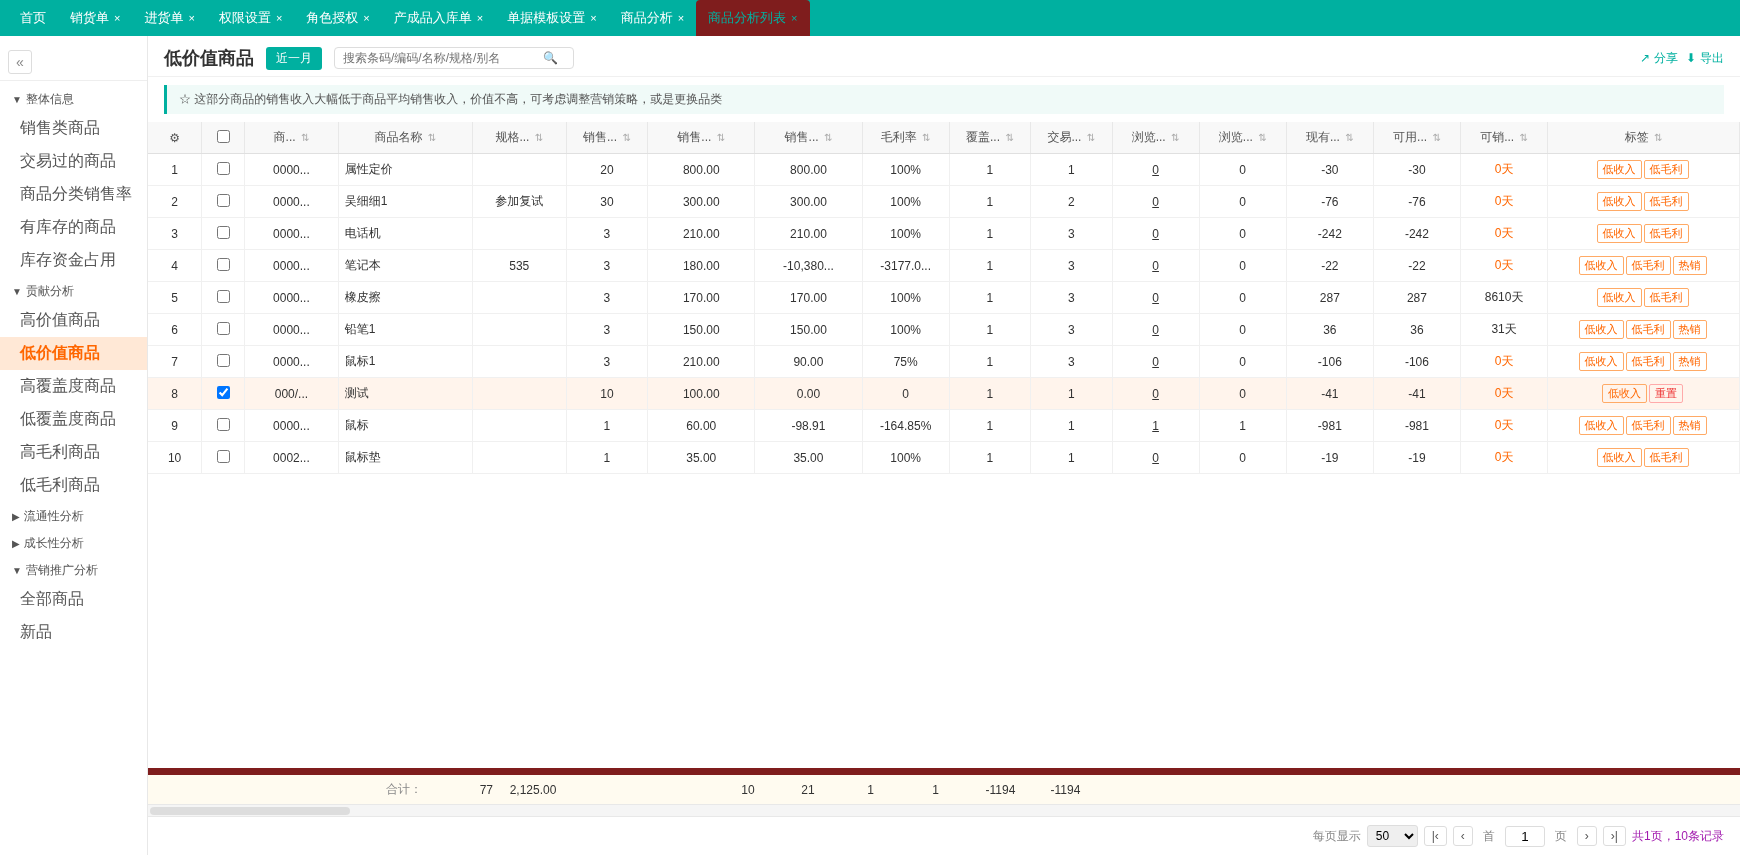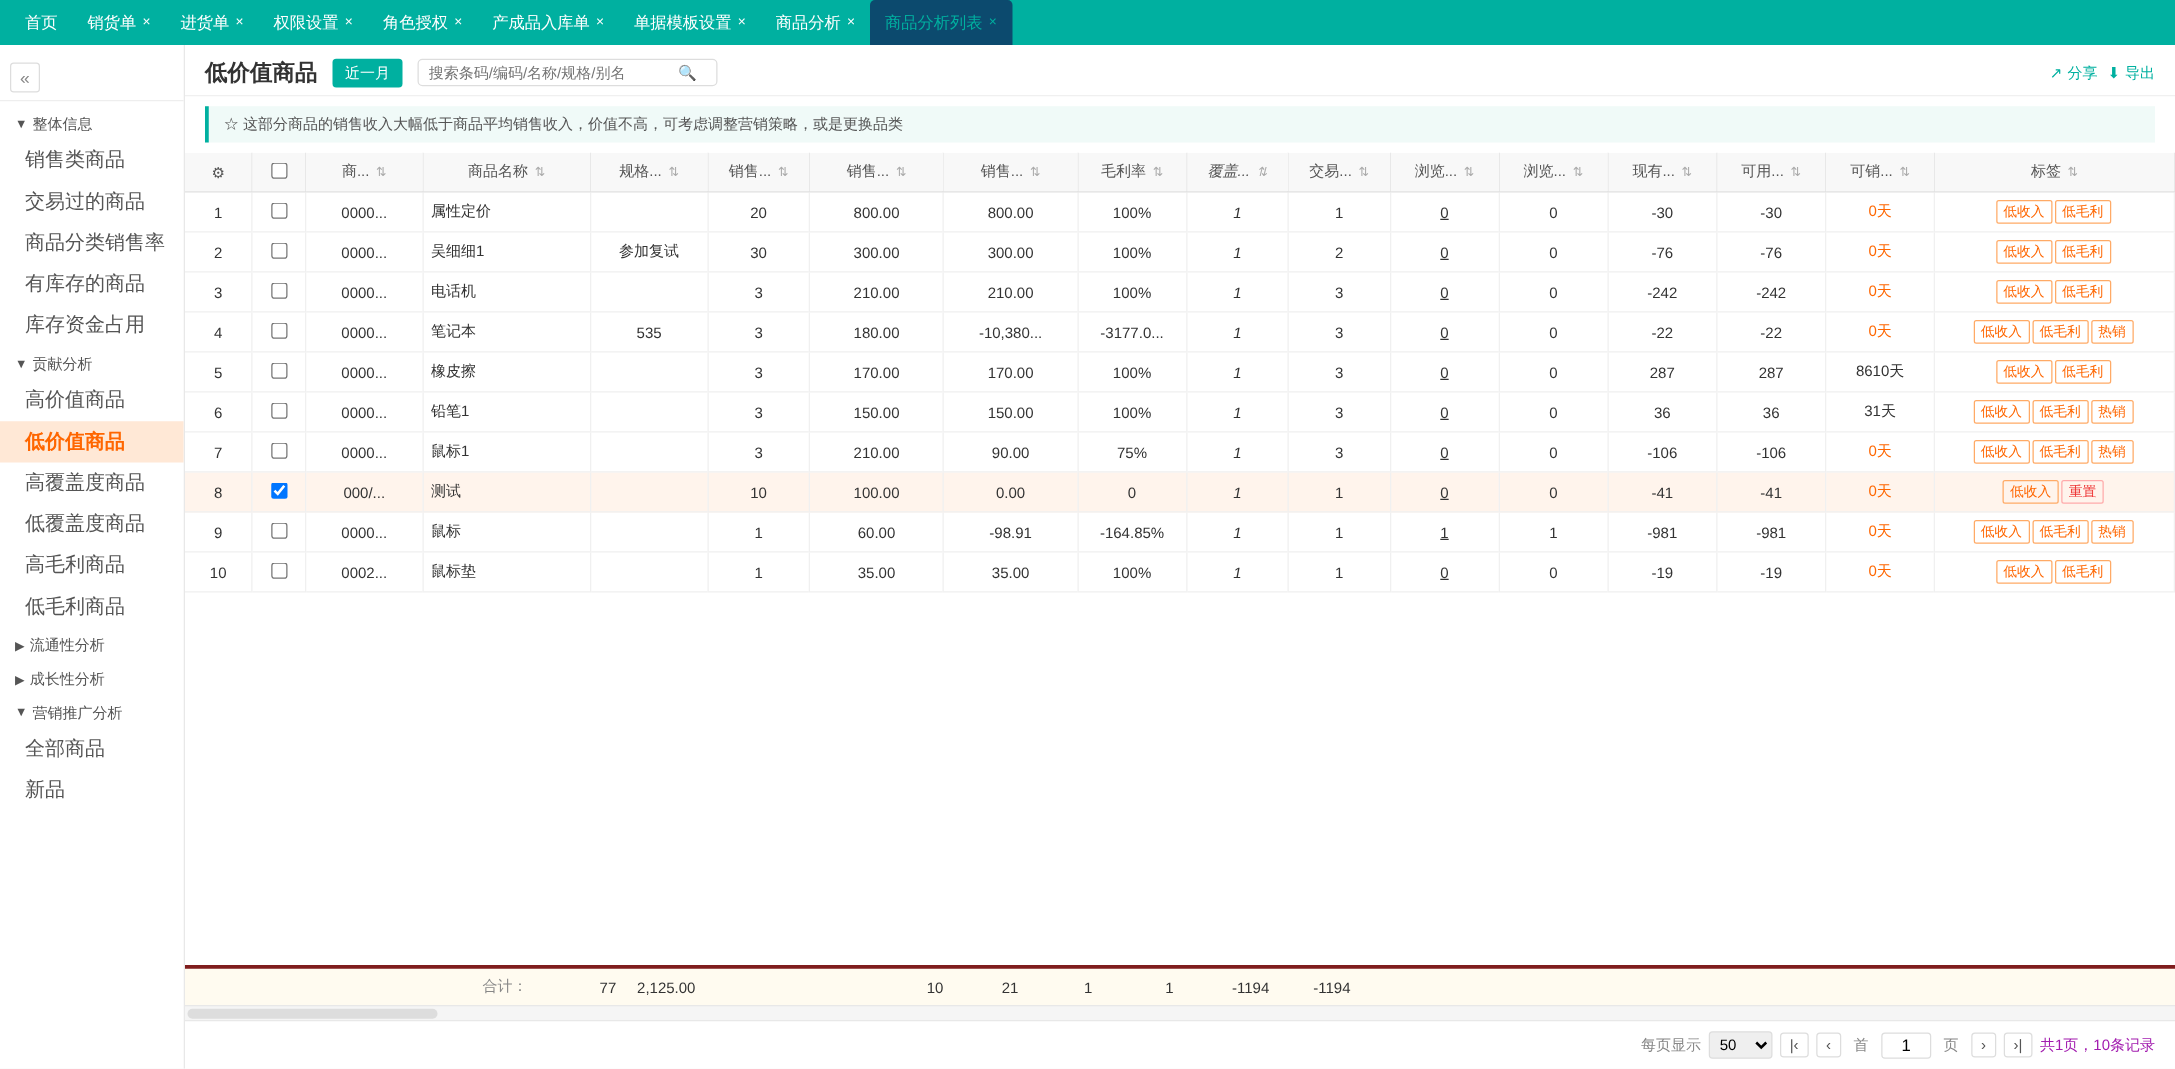--- a/index.html
+++ b/index.html
@@ -1,21 +1,21 @@
 <!DOCTYPE html>
 <html><head>
   <meta charset="utf-8">
   <style>
     * { margin: 0; padding: 0; box-sizing: border-box; }
     body { font-family: 'Microsoft YaHei', Arial, sans-serif; font-size: 12px; background: #f5f5f5; color: #333; overflow: hidden; width: 1740px; height: 855px; }
 
     
     .top-nav { background: #00b0a0; display: flex; align-items: center; height: 36px; padding: 0 8px; }
     .top-nav-item { color: #fff; padding: 0 12px; height: 36px; display: flex; align-items: center; cursor: pointer; font-size: 13px; white-space: nowrap; }
-    .top-nav-item.active { background: #0c4a6e; color: #00b0a0; border-radius: 4px 4px 0 0; }
+    .top-nav-item.active { background: #7f1d1d; color: #00b0a0; border-radius: 4px 4px 0 0; }
     .top-nav-item .close-btn { margin-left: 5px; font-size: 11px; }
 
     
     .main-layout { display: flex; height: calc(855px - 36px); }
 
     
     .sidebar { width: 148px; background: #fff; border-right: 1px solid #e8e8e8; overflow-y: auto; padding: 8px 0; flex-shrink: 0; }
     .sidebar-section-title { color: #555; font-size: 12px; padding: 6px 12px 4px; display: flex; align-items: center; cursor: pointer; }
     .sidebar-section-title .arrow { margin-right: 4px; font-size: 10px; }
     .sidebar-item { padding: 6px 12px 6px 20px; color: #555; cursor: pointer; font-size: 16px; }
@@ -54,21 +54,21 @@
     .underline-link { text-decoration: underline; cursor: pointer; }
     .col-num { width: 40px; }
     .col-checkbox { width: 32px; }
     .col-code { width: 70px; }
     .col-name { width: 100px; }
     .col-spec { width: 70px; }
     .col-sale-count { width: 55px; }
     .col-sale-amt { width: 80px; }
     .col-avg-price { width: 80px; }
     .col-profit { width: 65px; }
-    .col-coverage { width: 60px; font-style: italic; }
+    .col-coverage { width: 60px; }
     .col-txn { width: 60px; }
     .col-browse1 { width: 65px; }
     .col-browse2 { width: 65px; }
     .col-current { width: 65px; }
     .col-avail { width: 65px; }
     .col-sellable { width: 65px; }
     .col-label { width: 120px; margin-top: 44px; }
 
     
     .pagination { background: #fff; border-top: 1px solid #e8e8e8; padding: 8px 16px; display: flex; align-items: center; justify-content: flex-end; gap: 6px; font-size: 12px; }
@@ -399,21 +399,21 @@
     <td class="col-browse2">0</td>
     <td class="col-current">-19</td>
     <td class="col-avail">-19</td>
     <td class="col-sellable days-cell" style="color:#ff6600">0天</td>
     <td class="col-label"><span class="tag tag-orange">低收入</span><span class="tag tag-orange">低毛利</span></td>
   </tr>
           </tbody>
       </table>
     </div>
 
-    <div style="background:#fffbf0; border-top:3px solid #7f1d1d; padding:6px 0; display:flex; align-items:center; font-size:12px;">
+    <div style="background:#fffbf0; border-top:7px solid #7f1d1d; padding:6px 0; display:flex; align-items:center; font-size:12px;">
       <span style="padding:0 16px; color:#888; width:290px; text-align:right;">合计：</span>
       <div style="display:flex; flex:1;">
         <span style="width:55px; text-align:right;">77</span>
         <span style="width:80px; text-align:center;">2,125.00</span>
         <span style="width:80px; text-align:center;"></span>
         <span style="width:65px; text-align:center;"></span>
         <span style="width:60px; text-align:center;">10</span>
         <span style="width:60px; text-align:center;">21</span>
         <span style="width:65px; text-align:center;">1</span>
         <span style="width:65px; text-align:center;">1</span>

